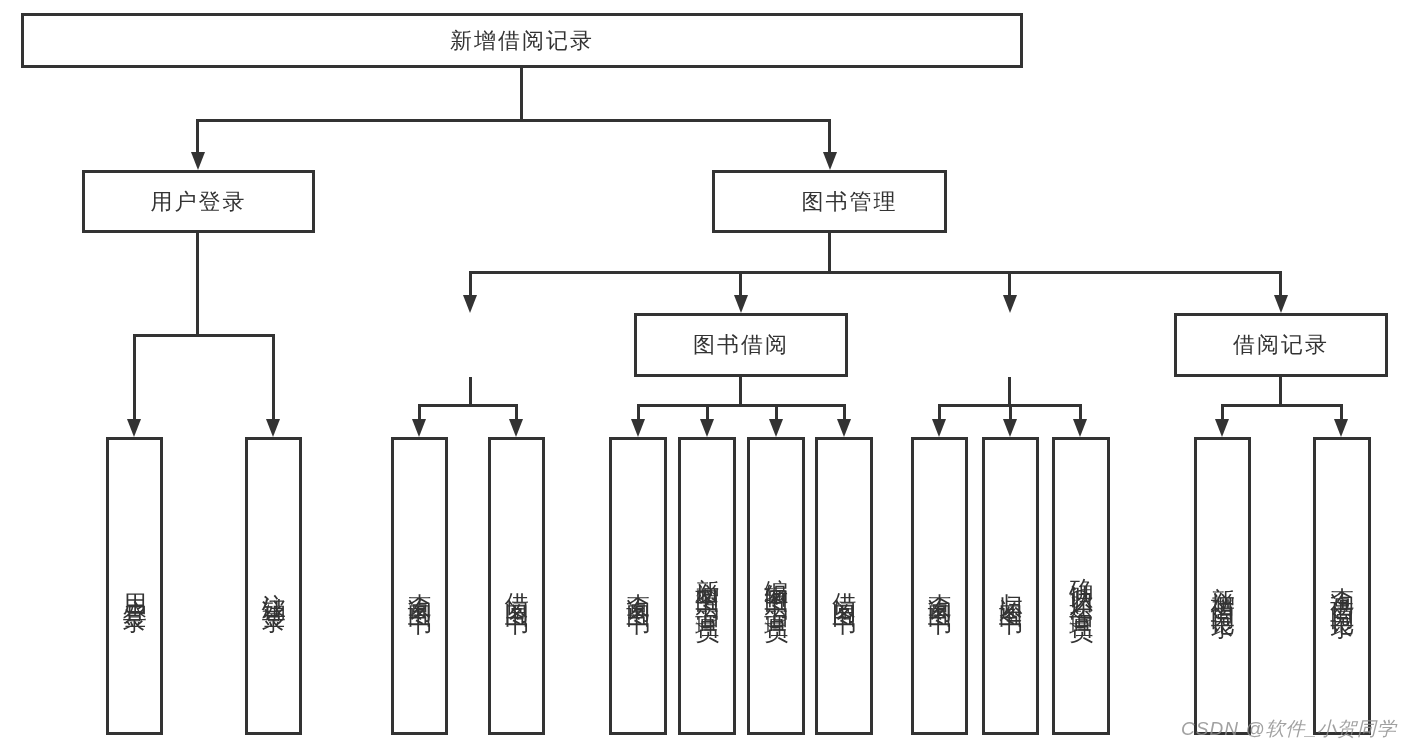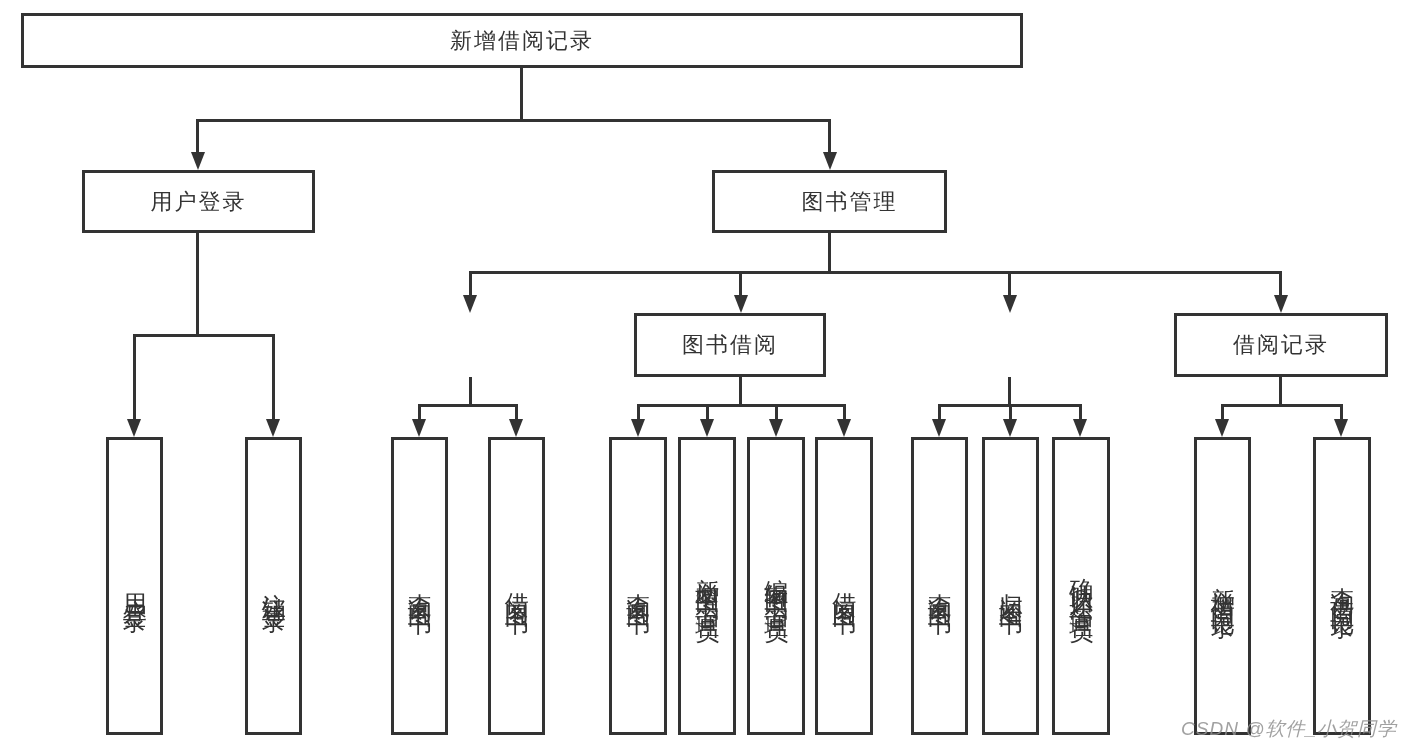--- a/index.html
+++ b/index.html
@@ -86,21 +86,21 @@
   <div class="hline" style="left:469px; top:271px; width:813px; height:3px;"></div>
   <div class="vline" style="left:469px; top:271px; width:3px; height:27px;"></div>
   <div class="arrow" style="left:463px; top:295px;"></div>
   <div class="vline" style="left:739px; top:271px; width:3px; height:27px;"></div>
   <div class="arrow" style="left:734px; top:295px;"></div>
   <div class="vline" style="left:1008px; top:271px; width:3px; height:27px;"></div>
   <div class="arrow" style="left:1003px; top:295px;"></div>
   <div class="vline" style="left:1279px; top:271px; width:3px; height:27px;"></div>
   <div class="arrow" style="left:1274px; top:295px;"></div>
 
-  <div class="box hbox" style="left:634px; top:313px; width:192px; height:64px;">
+  <div class="box hbox" style="left:634px; top:313px; width:214px; height:64px;">
     <span>图书借阅</span>
   </div>
   <div class="box hbox" style="left:1174px; top:313px; width:214px; height:64px;">
     <span>借阅记录</span>
   </div>
 
   <div class="vline" style="left:469px; top:377px; width:3px; height:30px;"></div>
   <div class="hline" style="left:418px; top:404px; width:100px; height:3px;"></div>
   <div class="vline" style="left:418px; top:404px; width:3px; height:18px;"></div>
   <div class="arrow" style="left:412px; top:419px;"></div>

